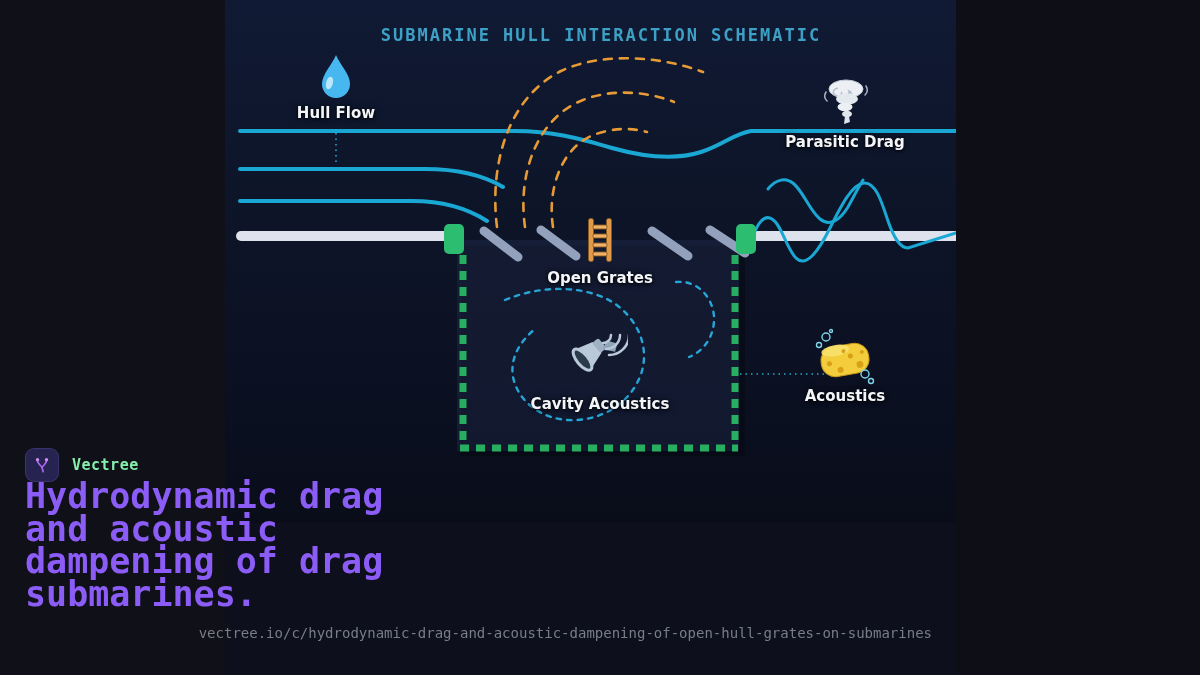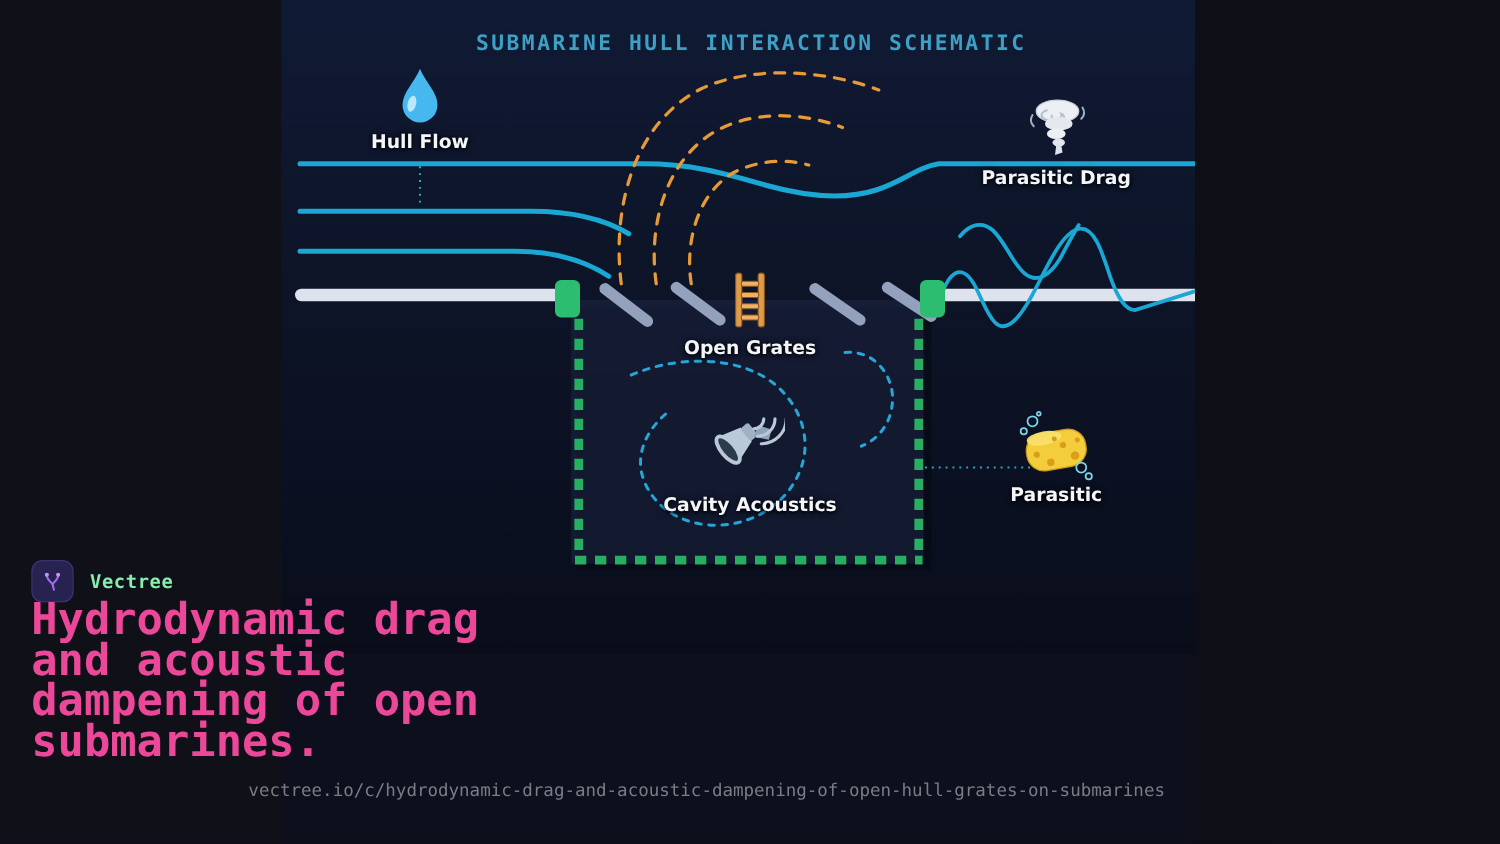--- a/index.html
+++ b/index.html
@@ -29,21 +29,21 @@
   .icon-ladder{left:584px;top:217px;}
   .icon-speaker{left:570px;top:322px;}
   .icon-sponge{left:813px;top:328px;}
   .brand{position:absolute;left:25px;top:448px;display:flex;align-items:center;gap:13px;}
   .brand-logo{width:32px;height:32px;border-radius:9px;background:#272350;
     border:1px solid rgba(160,120,255,.18);display:flex;align-items:center;justify-content:center;}
   .brand-name{font-family:"DejaVu Sans Mono",monospace;font-weight:bold;font-size:15px;
     color:#86efac;letter-spacing:.5px;}
   .headline{position:absolute;left:25px;top:480px;
     font-family:"DejaVu Sans Mono",monospace;font-weight:bold;font-size:35px;
-    line-height:32.6px;color:#ec4899;}
+    line-height:32.6px;color:#8b5cf6;}
   .footer-url{position:absolute;right:24px;top:625px;
     font-family:"DejaVu Sans Mono",monospace;font-size:14px;color:#787d87;margin-left:35px;}
 </style>
 </head>
 <body>
 
 <div class="canvas">
   <div class="left-bg"></div>
   <div class="right-bg"></div>
   <div class="bottom-bg"></div>
@@ -171,38 +171,38 @@
         <circle cx="52" cy="46" r="4"></circle>
         <circle cx="58" cy="53" r="2.5"></circle>
       </g>
     </svg>
   </div>
 
   <div class="diagram-label lbl-hull-flow">Hull Flow</div>
   <div class="diagram-label lbl-parasitic">Parasitic Drag</div>
   <div class="diagram-label lbl-grates">Open Grates</div>
   <div class="diagram-label lbl-cavity">Cavity Acoustics</div>
-  <div class="diagram-label lbl-dampening">Parasitic</div>
+  <div class="diagram-label lbl-dampening">Acoustics</div>
 
   <div class="brand">
     <div class="brand-logo">
       <svg width="24" height="24" viewBox="0 0 32 32">
         <g stroke="#a968ee" stroke-width="2.2" stroke-linecap="round" fill="none">
           <path d="M10 10 q0 3 6 9"></path>
           <path d="M22 10 q0 3 -6 9"></path>
           <path d="M16 19 l1.5 6"></path>
         </g>
         <circle cx="10" cy="9" r="2.2" fill="#cf8df8"></circle>
         <circle cx="22" cy="9" r="2.2" fill="#cf8df8"></circle>
       </svg>
     </div>
     <div class="brand-name">Vectree</div>
   </div>
 
   <div class="headline">
     <div>Hydrodynamic drag</div>
     <div>and acoustic</div>
-    <div>dampening of open</div>
+    <div>dampening of drag</div>
     <div>submarines.</div>
   </div>
 
   <div class="footer-url">vectree.io/c/hydrodynamic-drag-and-acoustic-dampening-of-open-hull-grates-on-submarines</div>
 </div>
 
 </body></html>

